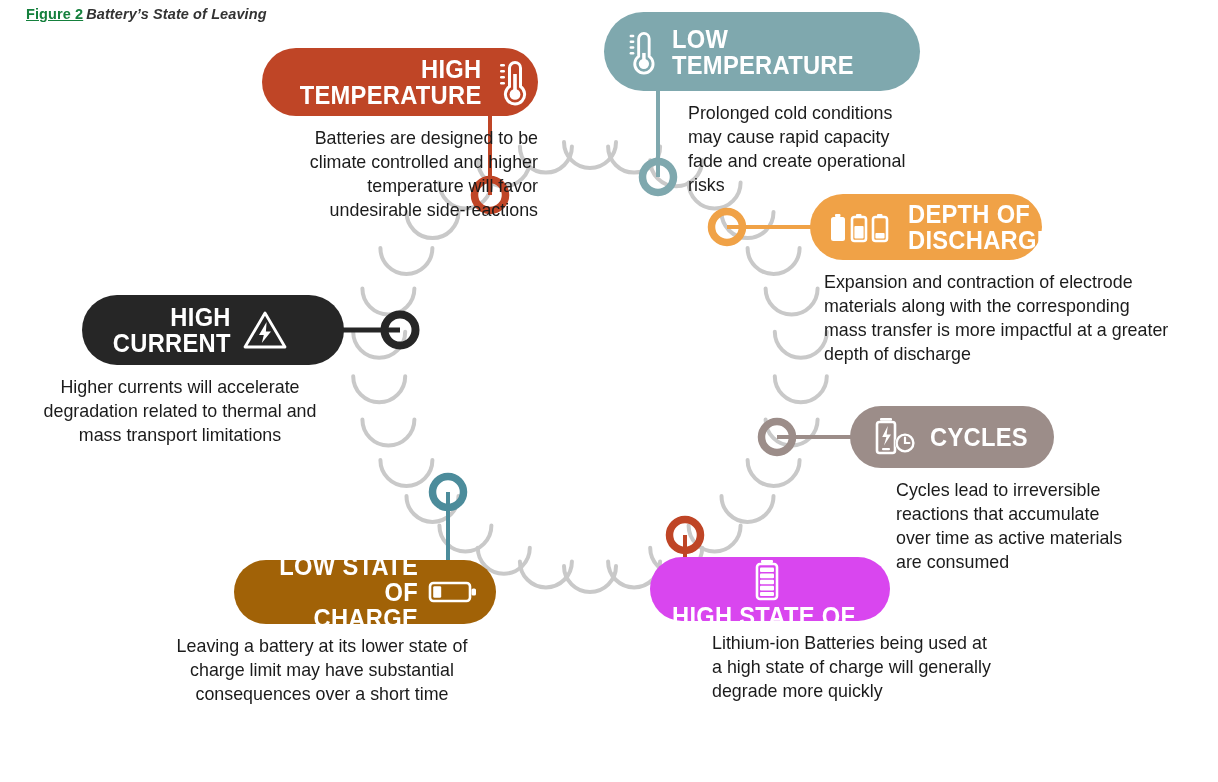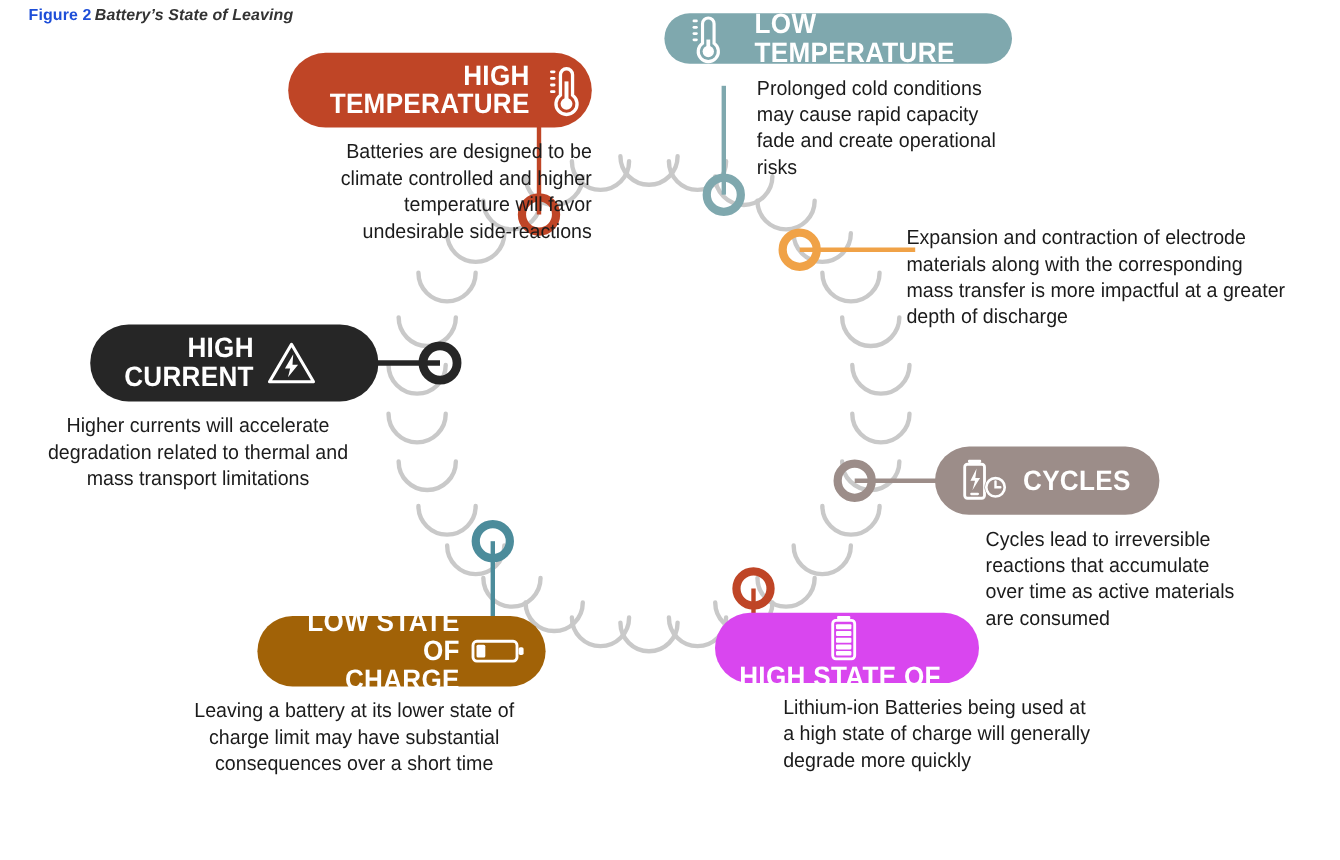--- a/index.html
+++ b/index.html
@@ -10,21 +10,21 @@
     overflow: hidden;
   }
   #stage { position: relative; width: 1218px; height: 782px; background:#fff; }
 
   
   .fig-caption {
     position: absolute; left: 26px; top: 6px;
     font-size: 14.5px; font-weight: bold; letter-spacing: .1px;
     white-space: nowrap;
   }
-  .fig-caption .fig-num { color: #1d4ed8; }
+  .fig-caption .fig-num { color: #15803d; text-decoration: underline; }
   .fig-caption .fig-title { color: #333333; font-style: italic; font-weight: bold; padding-left:3px;}
 
   
   #decor { position:absolute; left:0; top:0; width:1218px; height:782px; pointer-events:none; }
 
   
   #connectors { position:absolute; left:0; top:0; width:1218px; height:782px; }
 
   
   .center-block {
@@ -149,41 +149,59 @@
           <path d="M24 5.5a5.5 5.5 0 0 0-5.5 5.5v18.6a9.6 9.6 0 1 0 11 0V11A5.5 5.5 0 0 0 24 5.5z" fill="none" stroke="#fff" stroke-width="3"></path>
           <circle cx="24" cy="37.4" r="5.4" fill="#fff"></circle>
           <rect x="22.2" y="17" width="3.6" height="16" fill="#fff"></rect>
         </svg>
       </div>
     </div>
     <div class="desc right" style="margin-top:10px; width:276px;">Batteries are designed to be climate controlled and higher temperature will favor undesirable side-reactions</div>
   </div>
 
   <div class="node" style="left:604px; top:12px; width:316px;">
-    <div class="pill" style="background:#7FA8AE; width:316px; height:46px; padding:0 20px 0 16px;gap:14px;">
+    <div class="pill" style="background:#7FA8AE; width:316px; height:79px; padding:0 20px 0 16px;">
       <div class="picon" style="width:44px;height:50px;margin-right:8px;">
         <svg width="42" height="48" viewBox="0 0 44 50">
           <g fill="#fff">
             <rect x="9" y="7" width="5" height="2.6" rx="1.3"></rect>
             <rect x="9" y="13" width="5" height="2.6" rx="1.3"></rect>
             <rect x="9" y="19" width="5" height="2.6" rx="1.3"></rect>
             <rect x="9" y="25" width="5" height="2.6" rx="1.3"></rect>
           </g>
           <path d="M24 5.5a5.5 5.5 0 0 0-5.5 5.5v18.6a9.6 9.6 0 1 0 11 0V11A5.5 5.5 0 0 0 24 5.5z" fill="none" stroke="#fff" stroke-width="3"></path>
           <circle cx="24" cy="37.4" r="5.4" fill="#fff"></circle>
           <rect x="22.2" y="26" width="3.6" height="8" fill="#fff"></rect>
         </svg>
       </div>
       <div class="ptext">LOW
 TEMPERATURE</div>
     </div>
     <div class="desc" style="margin-top:10px; margin-left:84px; width:240px;">Prolonged cold conditions may cause rapid capacity fade and create operational risks</div>
   </div>
 
   <div class="node" style="left:810px; top:194px; width:232px;">
+    <div class="pill" style="background:#F0A247; width:232px; height:66px; padding:0 16px 0 18px;">
+      <div class="picon" style="width:72px;height:36px;margin-right:8px;">
+        <svg width="70" height="36" viewBox="0 0 70 36">
+          <g fill="#fff">
+            <rect x="6" y="5" width="5.5" height="3" rx="1"></rect>
+            <rect x="2" y="8" width="14" height="24" rx="2.5"></rect>
+            <rect x="27" y="5" width="5.5" height="3" rx="1"></rect>
+            <rect x="23" y="8" width="14" height="24" rx="2.5" fill="none" stroke="#fff" stroke-width="2.6"></rect>
+            <rect x="25.4" y="17" width="9.2" height="12.6" rx="1"></rect>
+            <rect x="48" y="5" width="5.5" height="3" rx="1"></rect>
+            <rect x="44" y="8" width="14" height="24" rx="2.5" fill="none" stroke="#fff" stroke-width="2.6"></rect>
+            <rect x="46.4" y="24" width="9.2" height="5.6" rx="1"></rect>
+          </g>
+        </svg>
+      </div>
+      <div class="ptext">DEPTH OF
+DISCHARGE</div>
+    </div>
     <div class="desc" style="margin-top:10px; margin-left:14px; width:360px;">Expansion and contraction of electrode materials along with the corresponding mass transfer is more impactful at a greater depth of discharge</div>
   </div>
 
   <div class="node" style="left:850px; top:406px; width:204px;">
     <div class="pill" style="background:#9C8D89; width:204px; height:62px; padding:0 18px 0 20px;text-align:center;">
       <div class="picon" style="width:54px;height:44px;margin-right:6px;">
         <svg width="54" height="44" viewBox="0 0 54 44">
           <g fill="#fff">
             <rect x="10" y="3" width="12" height="2.8" rx="1"></rect>
             <rect x="7" y="7" width="18" height="31" rx="2.5" fill="none" stroke="#fff" stroke-width="2.6"></rect>

